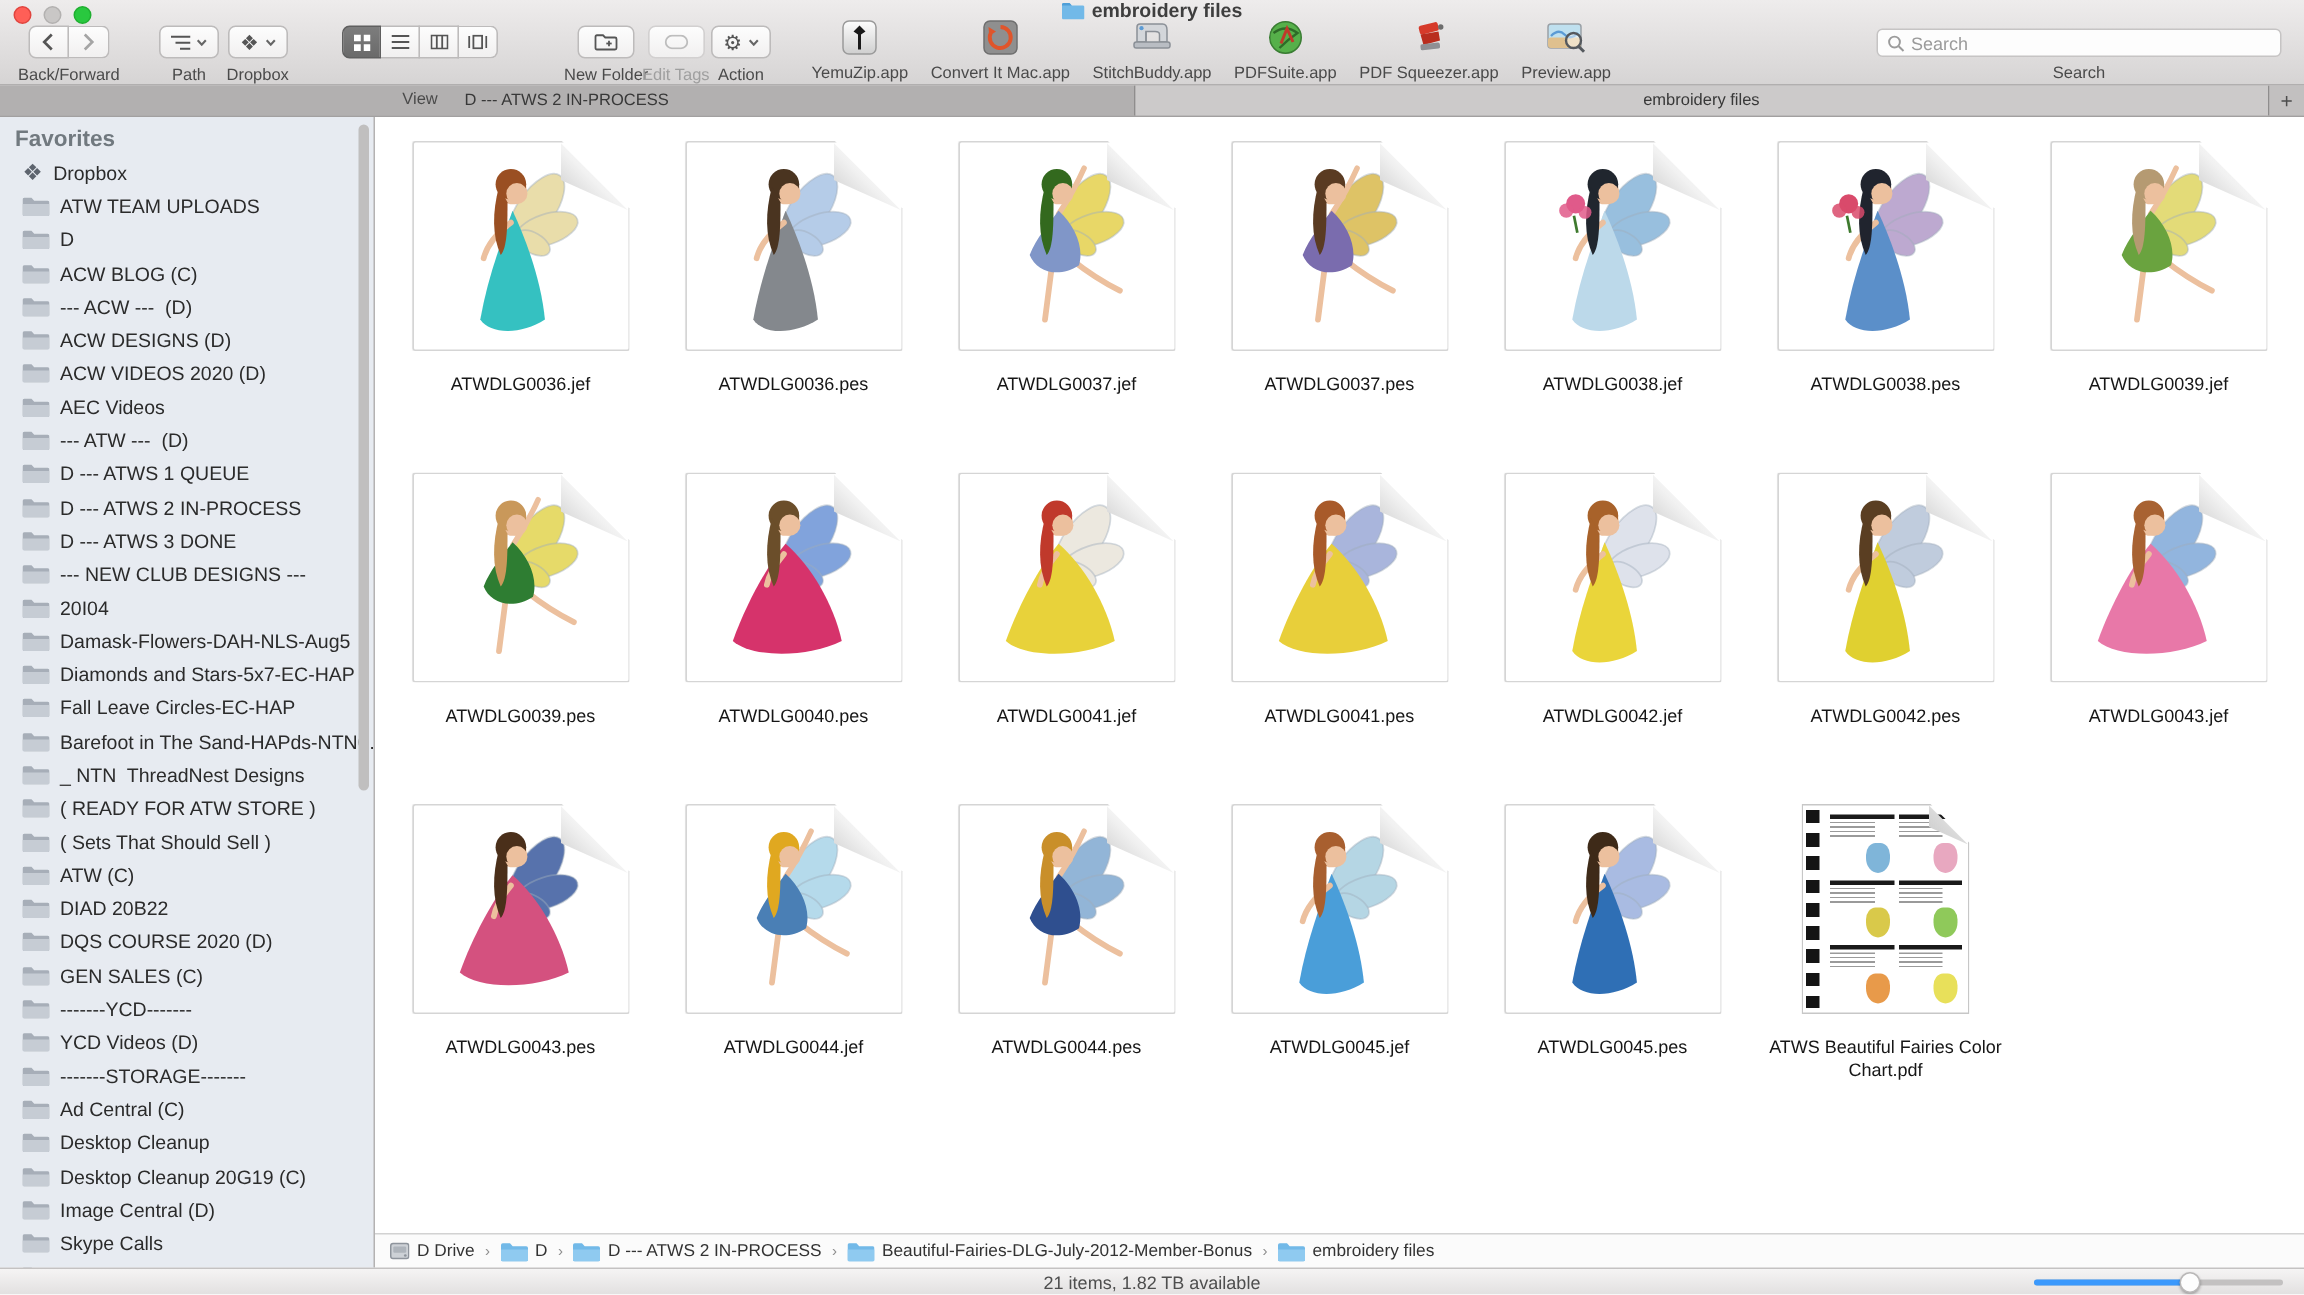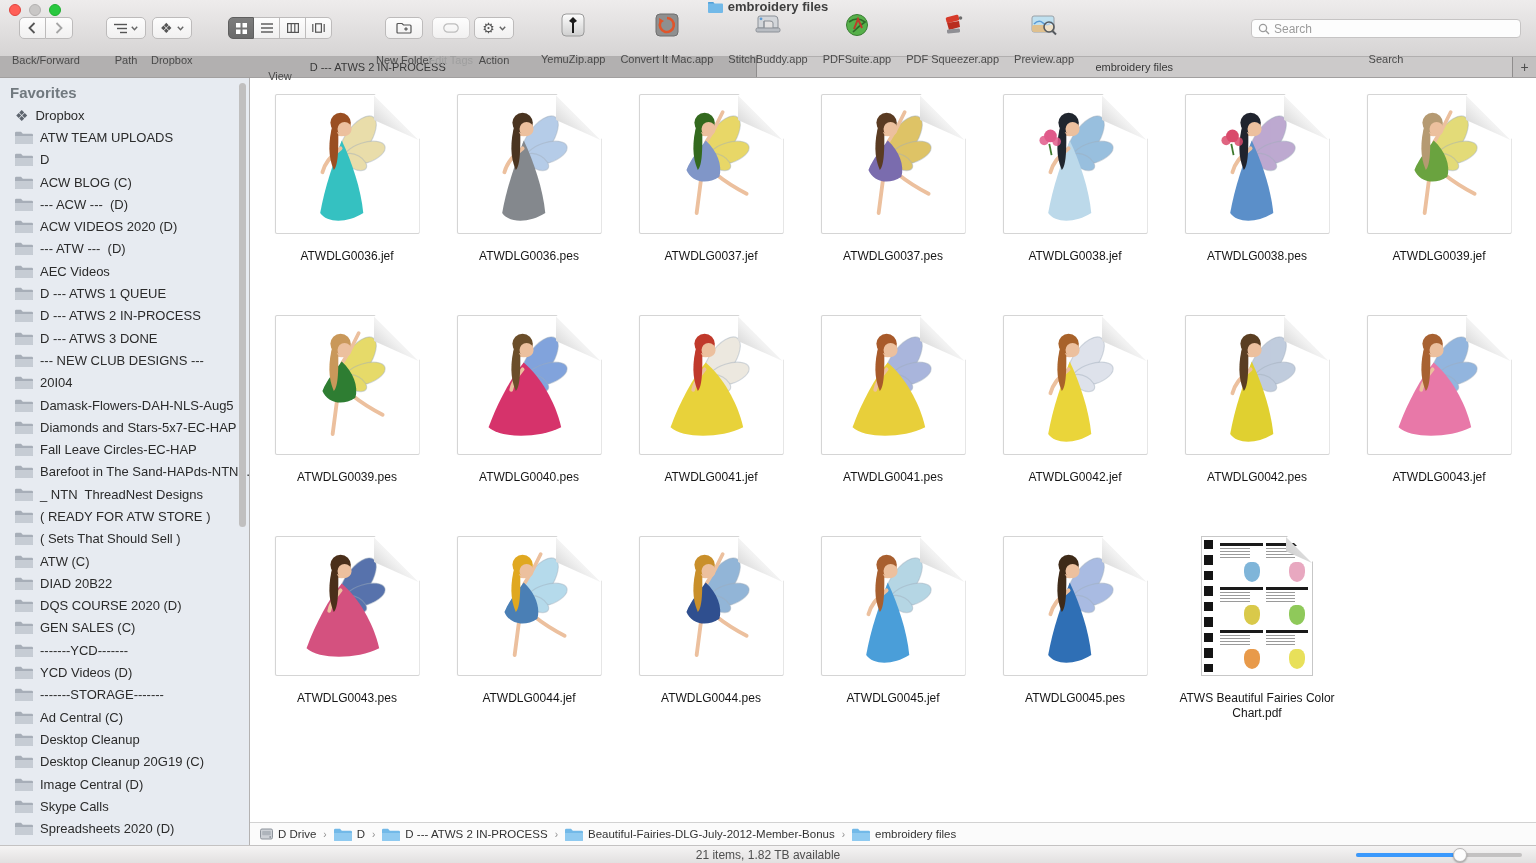--- a/index.html
+++ b/index.html
@@ -10,21 +10,21 @@
   
   .chrome{height:57px;background:linear-gradient(#eeecec,#d6d4d4);border-bottom:1px solid #b1afaf;position:relative;flex:0 0 57px;}
   .traffic{position:absolute;top:4px;left:9px;display:flex;gap:8px;}
   .tl{width:12px;height:12px;border-radius:50%;}
   .tl.close{background:#ff5f57;border:1px solid #e0443e;}
   .tl.min{background:#c9c7c6;border:1px solid #b3b1b0;}
   .tl.zoom{background:#29c83f;border:1px solid #1faf30;}
   .win-title{position:absolute;top:0;left:0;right:0;text-align:center;font-size:13px;font-weight:700;color:#3e3e3e;height:16px;line-height:14px;}
   .win-title .tfolder{display:inline-block;vertical-align:-2px;margin-right:5px;}
   .tb-group{position:absolute;display:flex;flex-direction:column;align-items:center;}
-  .tb-label{font-size:11px;color:#4a4a4a;margin-top:15px;white-space:nowrap;}
+  .tb-label{font-size:11px;color:#4a4a4a;margin-top:5px;white-space:nowrap;}
   .tb-label.dim{color:#9f9f9f;}
   .btn{height:22px;background:linear-gradient(#fdfdfd,#f1f0f0);border:1px solid #bdbbbb;border-radius:5px;display:flex;align-items:center;justify-content:center;color:#555;}
   .seg{display:flex;}
   .seg .btn{border-radius:0;border-left-width:0;}
   .seg .btn:first-child{border-radius:5px 0 0 5px;border-left-width:1px;}
   .seg .btn:last-child{border-radius:0 5px 5px 0;}
   .btn.sel{background:linear-gradient(#7d7d7d,#6a6a6a);border-color:#5f5f5f;color:#fff;}
   .chev{margin-left:4px;}
   .app-row{position:absolute;left:541px;top:11px;display:flex;gap:15px;}
   .app{display:flex;flex-direction:column;align-items:center;}
@@ -322,29 +322,33 @@
                 <path d="M0 2 Q0 .8 1.2 .8 H6 L7.8 2.8 H16.8 Q18 2.8 18 4 V11.8 Q18 13 16.8 13 H1.2 Q0 13 0 11.8 Z" fill="#a7aeb8"></path>
                 <path d="M0 5 H18 V11.8 Q18 13 16.8 13 H1.2 Q0 13 0 11.8 Z" fill="#c6ccd4"></path>
               </svg></span><span class="sb-label">ACW BLOG (C)</span></div>
           <div class="sb-item"><span class="sb-ic"><svg width="18" height="13" viewBox="0 0 18 13">
                 <path d="M0 2 Q0 .8 1.2 .8 H6 L7.8 2.8 H16.8 Q18 2.8 18 4 V11.8 Q18 13 16.8 13 H1.2 Q0 13 0 11.8 Z" fill="#a7aeb8"></path>
                 <path d="M0 5 H18 V11.8 Q18 13 16.8 13 H1.2 Q0 13 0 11.8 Z" fill="#c6ccd4"></path>
               </svg></span><span class="sb-label">--- ACW ---  (D)</span></div>
           <div class="sb-item"><span class="sb-ic"><svg width="18" height="13" viewBox="0 0 18 13">
                 <path d="M0 2 Q0 .8 1.2 .8 H6 L7.8 2.8 H16.8 Q18 2.8 18 4 V11.8 Q18 13 16.8 13 H1.2 Q0 13 0 11.8 Z" fill="#a7aeb8"></path>
                 <path d="M0 5 H18 V11.8 Q18 13 16.8 13 H1.2 Q0 13 0 11.8 Z" fill="#c6ccd4"></path>
+              </svg></span><span class="sb-label">ACW DESIGNS (D)</span></div>
+          <div class="sb-item"><span class="sb-ic"><svg width="18" height="13" viewBox="0 0 18 13">
+                <path d="M0 2 Q0 .8 1.2 .8 H6 L7.8 2.8 H16.8 Q18 2.8 18 4 V11.8 Q18 13 16.8 13 H1.2 Q0 13 0 11.8 Z" fill="#a7aeb8"></path>
+                <path d="M0 5 H18 V11.8 Q18 13 16.8 13 H1.2 Q0 13 0 11.8 Z" fill="#c6ccd4"></path>
               </svg></span><span class="sb-label">ACW VIDEOS 2020 (D)</span></div>
           <div class="sb-item"><span class="sb-ic"><svg width="18" height="13" viewBox="0 0 18 13">
                 <path d="M0 2 Q0 .8 1.2 .8 H6 L7.8 2.8 H16.8 Q18 2.8 18 4 V11.8 Q18 13 16.8 13 H1.2 Q0 13 0 11.8 Z" fill="#a7aeb8"></path>
                 <path d="M0 5 H18 V11.8 Q18 13 16.8 13 H1.2 Q0 13 0 11.8 Z" fill="#c6ccd4"></path>
+              </svg></span><span class="sb-label">AEC Videos</span></div>
+          <div class="sb-item"><span class="sb-ic"><svg width="18" height="13" viewBox="0 0 18 13">
+                <path d="M0 2 Q0 .8 1.2 .8 H6 L7.8 2.8 H16.8 Q18 2.8 18 4 V11.8 Q18 13 16.8 13 H1.2 Q0 13 0 11.8 Z" fill="#a7aeb8"></path>
+                <path d="M0 5 H18 V11.8 Q18 13 16.8 13 H1.2 Q0 13 0 11.8 Z" fill="#c6ccd4"></path>
               </svg></span><span class="sb-label">--- ATW ---  (D)</span></div>
-          <div class="sb-item"><span class="sb-ic"><svg width="18" height="13" viewBox="0 0 18 13">
-                <path d="M0 2 Q0 .8 1.2 .8 H6 L7.8 2.8 H16.8 Q18 2.8 18 4 V11.8 Q18 13 16.8 13 H1.2 Q0 13 0 11.8 Z" fill="#a7aeb8"></path>
-                <path d="M0 5 H18 V11.8 Q18 13 16.8 13 H1.2 Q0 13 0 11.8 Z" fill="#c6ccd4"></path>
-              </svg></span><span class="sb-label">AEC Videos</span></div>
           <div class="sb-item"><span class="sb-ic"><svg width="18" height="13" viewBox="0 0 18 13">
                 <path d="M0 2 Q0 .8 1.2 .8 H6 L7.8 2.8 H16.8 Q18 2.8 18 4 V11.8 Q18 13 16.8 13 H1.2 Q0 13 0 11.8 Z" fill="#a7aeb8"></path>
                 <path d="M0 5 H18 V11.8 Q18 13 16.8 13 H1.2 Q0 13 0 11.8 Z" fill="#c6ccd4"></path>
               </svg></span><span class="sb-label">D --- ATWS 1 QUEUE</span></div>
           <div class="sb-item"><span class="sb-ic"><svg width="18" height="13" viewBox="0 0 18 13">
                 <path d="M0 2 Q0 .8 1.2 .8 H6 L7.8 2.8 H16.8 Q18 2.8 18 4 V11.8 Q18 13 16.8 13 H1.2 Q0 13 0 11.8 Z" fill="#a7aeb8"></path>
                 <path d="M0 5 H18 V11.8 Q18 13 16.8 13 H1.2 Q0 13 0 11.8 Z" fill="#c6ccd4"></path>
               </svg></span><span class="sb-label">D --- ATWS 2 IN-PROCESS</span></div>
           <div class="sb-item"><span class="sb-ic"><svg width="18" height="13" viewBox="0 0 18 13">
                 <path d="M0 2 Q0 .8 1.2 .8 H6 L7.8 2.8 H16.8 Q18 2.8 18 4 V11.8 Q18 13 16.8 13 H1.2 Q0 13 0 11.8 Z" fill="#a7aeb8"></path>

